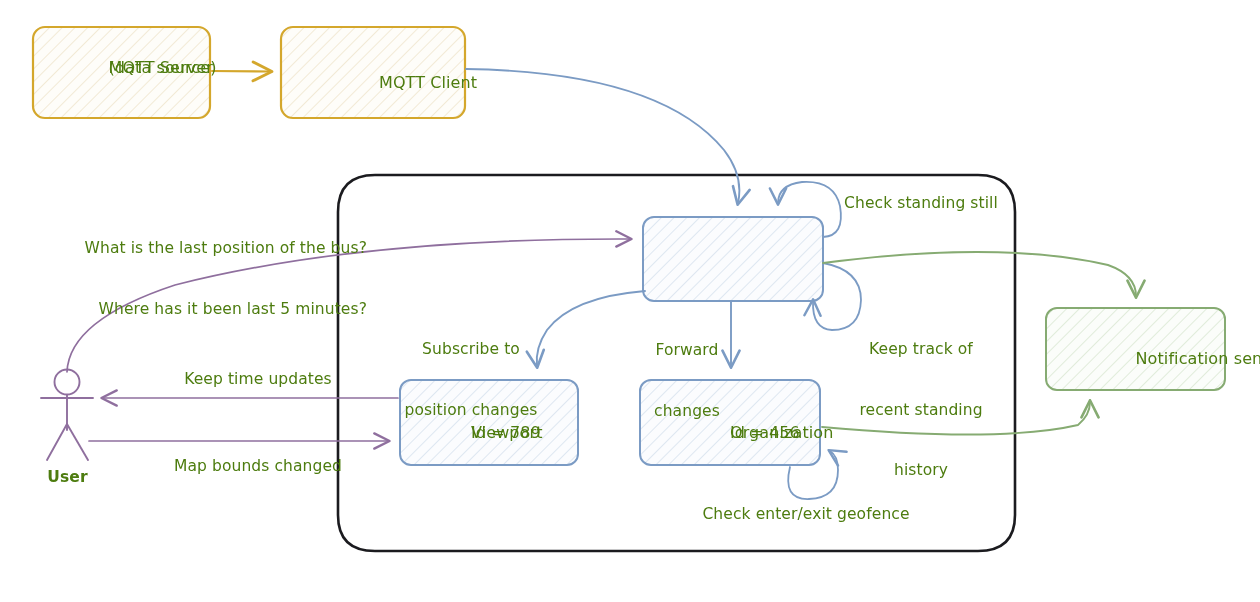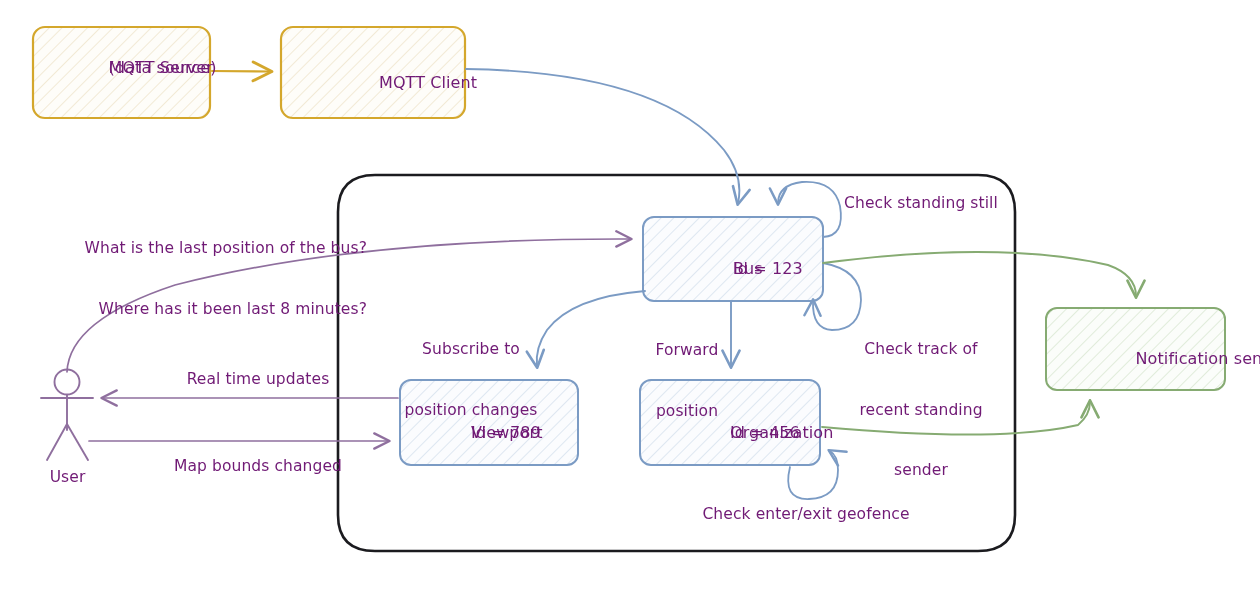--- a/index.html
+++ b/index.html
@@ -22,38 +22,39 @@
   svg.layer {
     position: absolute;
     top: 0;
     left: 0;
     width: 1260px;
     height: 602px;
   }
   .edge-label, .node-label, .actor-label, .note-text {
     position: absolute;
     font-family: "DejaVu Sans", sans-serif;
-    color: #701a75;
+    color: #4d7c0f;
     white-space: pre;
     line-height: 1.30;
     letter-spacing: 0.1px;
     -webkit-font-smoothing: antialiased;
   }
   .edge-label {
     font-size: 15.5px;
     text-align: center;
   }
   .node-label {
     font-size: 16px;
     text-align: center;
     width: 100%;
   }
   .actor-label {
     font-size: 15.5px;
     text-align: center;
+    font-weight: bold;
   }
   .note-text {
     font-size: 15.5px;
     text-align: right;
   }
   .node-box {
     position: absolute;
     display: flex;
     align-items: center;
     justify-content: center;
@@ -187,26 +188,20 @@
       <div class="node-label">(data source)</div>
     </div>
   </div>
 
   <div class="node-box" style="left:281px; top:27px; width:196px; height:91px;">
     <div class="node-inner">
       <div class="node-label">MQTT Client</div>
     </div>
   </div>
 
-  <div class="node-box" style="left:643px; top:217px; width:180px; height:84px;">
-    <div class="node-inner">
-      <div class="node-label">Bus</div>
-      <div class="node-label">Id = 123</div>
-    </div>
-  </div>
 
   <div class="node-box" style="left:400px; top:380px; width:142px; height:85px;">
     <div class="node-inner">
       <div class="node-label">Viewport</div>
       <div class="node-label">Id = 789</div>
     </div>
   </div>
 
   <div class="node-box" style="left:640px; top:380px; width:180px; height:85px;">
     <div class="node-inner">
@@ -218,40 +213,40 @@
   <div class="node-box" style="left:1046px; top:308px; width:179px; height:82px;">
     <div class="node-inner">
       <div class="node-label">Notification sender</div>
     </div>
   </div>
 
   <div class="actor-label" style="left:20px; top:467px; width:95px;">User</div>
 
   <div class="note-text" style="left:37px; top:198px; width:330px;">
     <div>What is the last position of the bus?</div>
-    <div>Where has it been last 8 minutes?</div>
+    <div>Where has it been last 5 minutes?</div>
   </div>
 
   <div class="edge-label" style="left:836px; top:193px; width:170px;">Check standing still</div>
 
   <div class="edge-label" style="left:843px; top:299px; width:156px;">
-    <div>Check track of</div>
+    <div>Keep track of</div>
     <div>recent standing</div>
-    <div>sender</div>
+    <div>history</div>
   </div>
 
   <div class="edge-label" style="left:397px; top:299px; width:148px;">
     <div>Subscribe to</div>
     <div>position changes</div>
   </div>
 
   <div class="edge-label" style="left:637px; top:300px; width:100px;">
     <div>Forward</div>
-    <div>position</div>
-  </div>
-
-  <div class="edge-label" style="left:172px; top:369px; width:172px;">Real time updates</div>
+    <div>changes</div>
+  </div>
+
+  <div class="edge-label" style="left:172px; top:369px; width:172px;">Keep time updates</div>
 
   <div class="edge-label" style="left:164px; top:456px; width:188px;">Map bounds changed</div>
 
   <div class="edge-label" style="left:685px; top:504px; width:242px;">Check enter/exit geofence</div>
 
 </div>
 
 </body></html>

